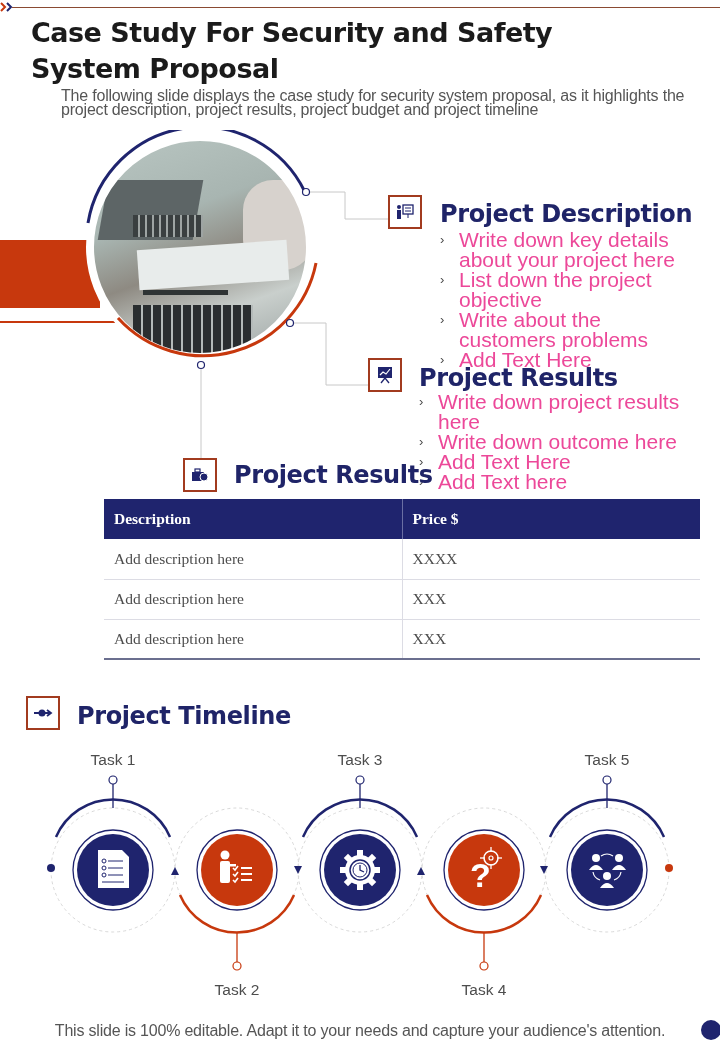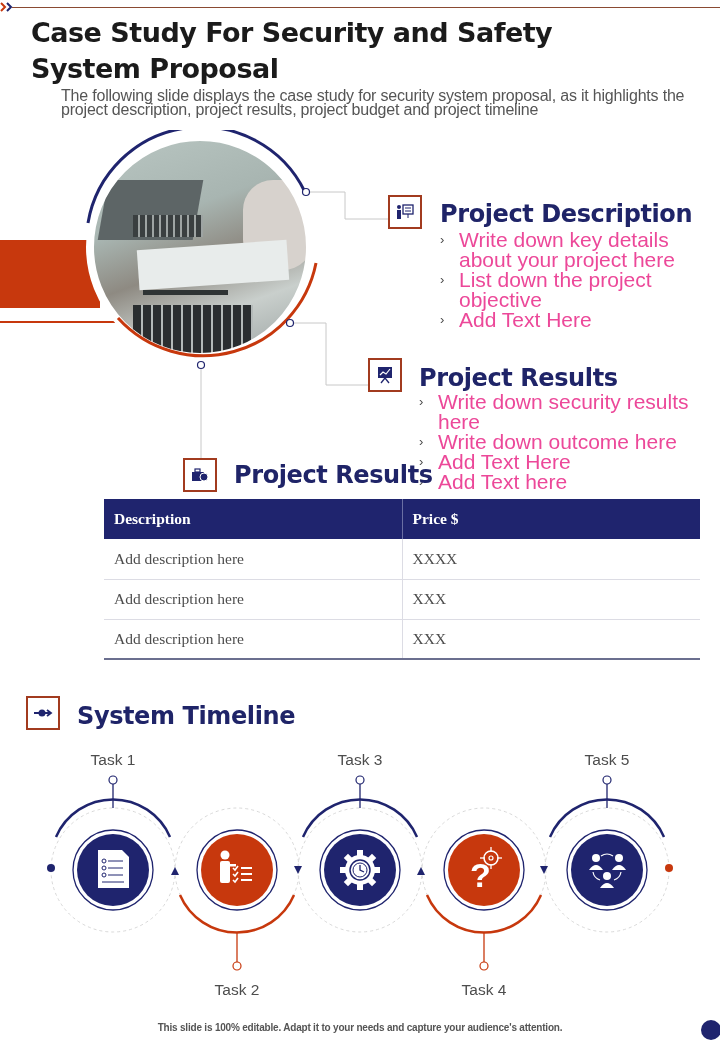--- a/index.html
+++ b/index.html
@@ -55,21 +55,21 @@
       padding: 0 10px; font-size: 15.5px;
     }
     .budget-table th:first-child { width: 298px; border-right: 1px solid #6a6fa3; }
     .budget-table td { height: 40px; padding: 0 10px; color: #4d4d4d; border-bottom: 1px solid #dcdce4; }
     .budget-table td:first-child { border-right: 1px solid #dcdce4; }
     .budget-table tr:last-child td { border-bottom: 2px solid #6b6f8f; }
 
     .timeline { position: absolute; left: 0; top: 740px; width: 720px; height: 270px; }
     .task-label { position: absolute; font-size: 15.5px; color: #4d4d4d; width: 80px; text-align: center; }
 
-    .footer-note { position: absolute; left: 0; width: 720px; top: 1022px; text-align: center; font-size: 10px; color: #555; letter-spacing: -0.2px; font-weight: bold; }
+    .footer-note { position: absolute; left: 0; width: 720px; top: 1022px; text-align: center; font-size: 16px; color: #555; letter-spacing: -0.2px; }
     .footer-dot { position: absolute; left: 701px; top: 1020px; width: 20px; height: 20px; border-radius: 50%; background: #1f246e; }
   </style>
 </head>
 <body>
 
 <svg class="top-chevrons" viewBox="0 0 18 10">
   <polyline points="1,1 5,5 1,9" fill="none" stroke="#c7380d" stroke-width="2"></polyline>
   <polyline points="7,1 11,5 7,9" fill="none" stroke="#1f246e" stroke-width="2"></polyline>
 </svg>
 <div class="top-rule"></div>
@@ -112,34 +112,35 @@
     <rect x="7" y="1" width="10" height="9" fill="none" stroke="#1f246e" stroke-width="1.3"></rect>
     <line x1="9" y1="4" x2="15" y2="4" stroke="#1f246e"></line>
     <line x1="9" y1="7" x2="15" y2="7" stroke="#1f246e"></line>
     <line x1="12" y1="10" x2="12" y2="14" stroke="#1f246e"></line>
   </svg>
 </div>
 <h2 class="section-heading" style="left:440px; top:200px;">Project Description</h2>
 <ul class="bullets" style="left:438px; top:230px; width:260px;">
   <li>Write down key details about your project here</li>
   <li>List down the project objective</li>
+  <li> Write about the customers problems</li>
   <li>Add Text Here</li>
 </ul>
 
 <div class="callout-icon-box" style="left:368px; top:358px;">
   <svg width="16" height="18" viewBox="0 0 16 18">
     <rect x="1" y="1" width="14" height="11" fill="#1f246e"></rect>
     <polyline points="3,9 6,6 9,8 13,3" fill="none" stroke="#fff" stroke-width="1.2"></polyline>
     <line x1="8" y1="12" x2="4" y2="17" stroke="#1f246e" stroke-width="1.3"></line>
     <line x1="8" y1="12" x2="12" y2="17" stroke="#1f246e" stroke-width="1.3"></line>
   </svg>
 </div>
 <h2 class="section-heading" style="left:419px; top:364px;">Project Results</h2>
 <ul class="bullets" style="left:417px; top:392px; width:290px;">
-  <li>Write down security results here</li>
+  <li>Write down project results here</li>
   <li>Write down outcome here</li>
   <li>Add Text Here</li>
   <li>Add Text here</li>
 </ul>
 
 <div class="callout-icon-box" style="left:183px; top:458px;">
   <svg width="18" height="14" viewBox="0 0 18 14">
     <rect x="4" y="1" width="5" height="3" fill="none" stroke="#1f246e" stroke-width="1.2"></rect>
     <rect x="1" y="4" width="12" height="9" fill="#1f246e"></rect>
     <circle cx="13" cy="9" r="4" fill="#1f246e" stroke="#fff" stroke-width="1"></circle>
@@ -170,21 +171,21 @@
   </tbody>
 </table>
 
 <div class="callout-icon-box" style="left:26px; top:696px;">
   <svg width="20" height="12" viewBox="0 0 20 12">
     <line x1="1" y1="6" x2="17" y2="6" stroke="#1f246e" stroke-width="2"></line>
     <circle cx="9" cy="6" r="3.5" fill="#1f246e"></circle>
     <polyline points="14,3 18,6 14,9" fill="none" stroke="#1f246e" stroke-width="1.8"></polyline>
   </svg>
 </div>
-<h2 class="section-heading" style="left:77px; top:702px;">System Timeline</h2>
+<h2 class="section-heading" style="left:77px; top:702px;">Project Timeline</h2>
 
 <div class="timeline">
   <svg width="720" height="270" viewBox="0 0 720 270" style="position:absolute;left:0;top:0;">
 
     <g fill="none" stroke="#d9d9d9" stroke-width="1" stroke-dasharray="3,3">
       <circle cx="113" cy="130" r="62"></circle>
       <circle cx="237" cy="130" r="62"></circle>
       <circle cx="360" cy="130" r="62"></circle>
       <circle cx="484" cy="130" r="62"></circle>
       <circle cx="607" cy="130" r="62"></circle>

